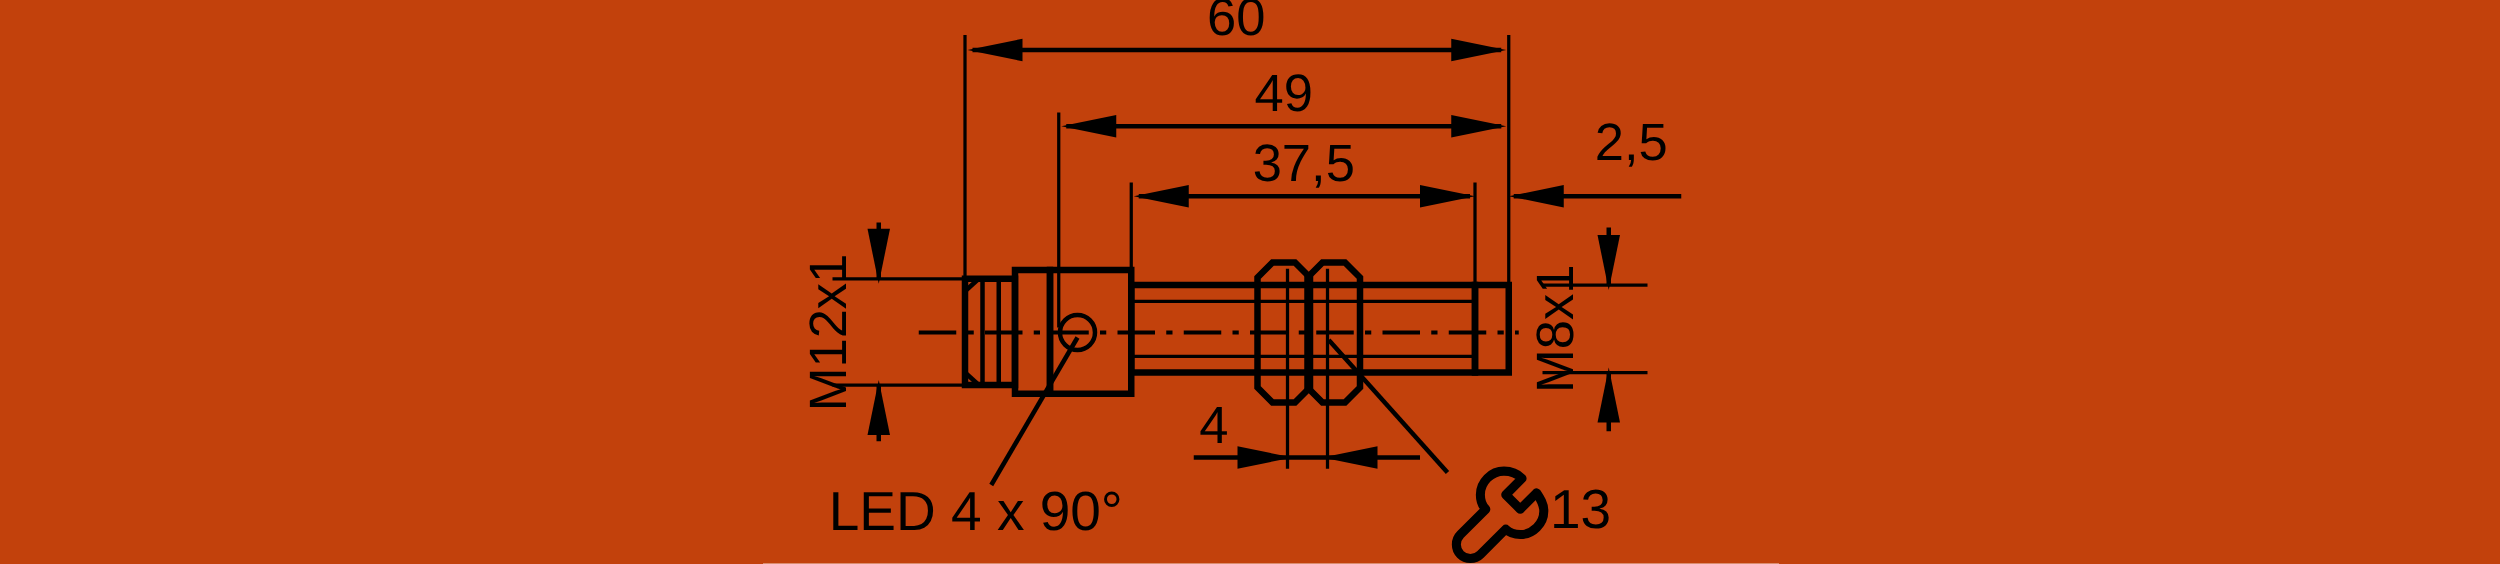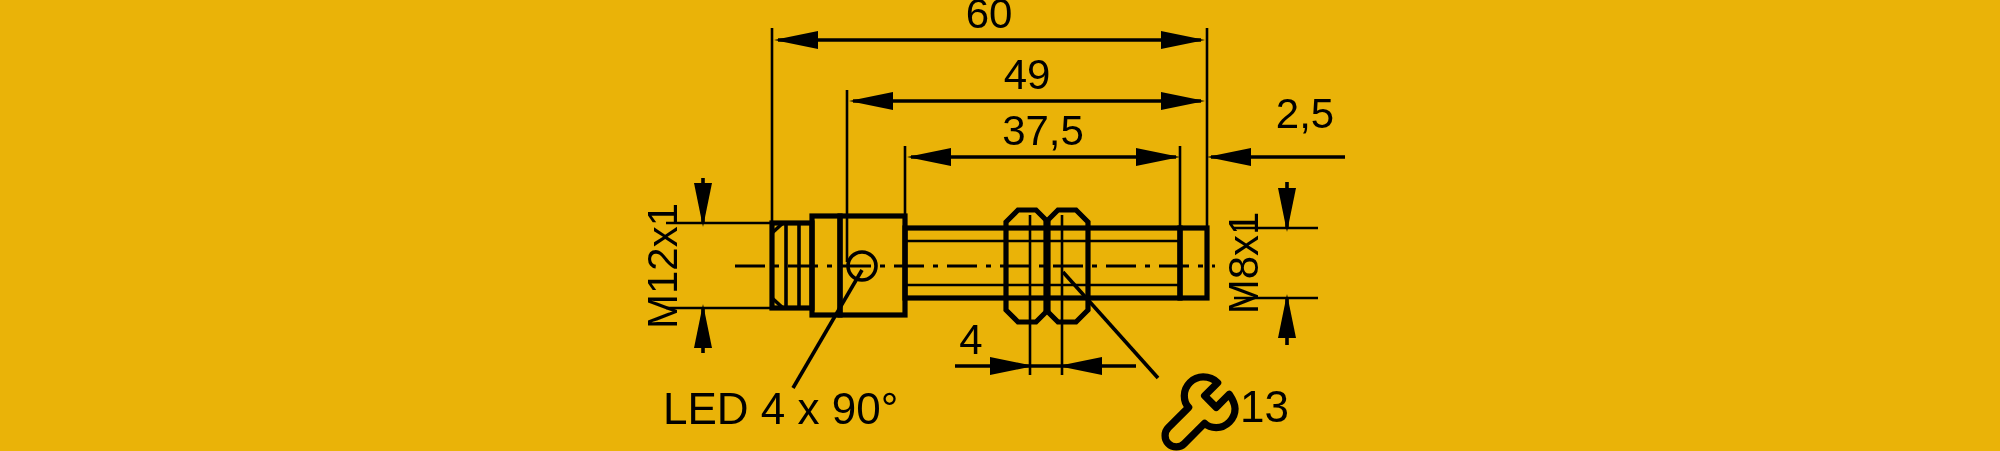--- a/index.html
+++ b/index.html
@@ -7,21 +7,21 @@
     padding: 0;
     background: #ffffff;
   }
   body {
     font-family: "Liberation Sans", sans-serif;
   }
   #drawing-root {
     position: relative;
     width: 2000px;
     height: 451px;
-    background: #eab308;
+    background: #c2410c;
     overflow: hidden;
   }
   svg#tech-drawing {
     display: block;
     width: 2000px;
     height: 451px;
   }
   .ln {
     stroke: #000000;
     fill: none;

